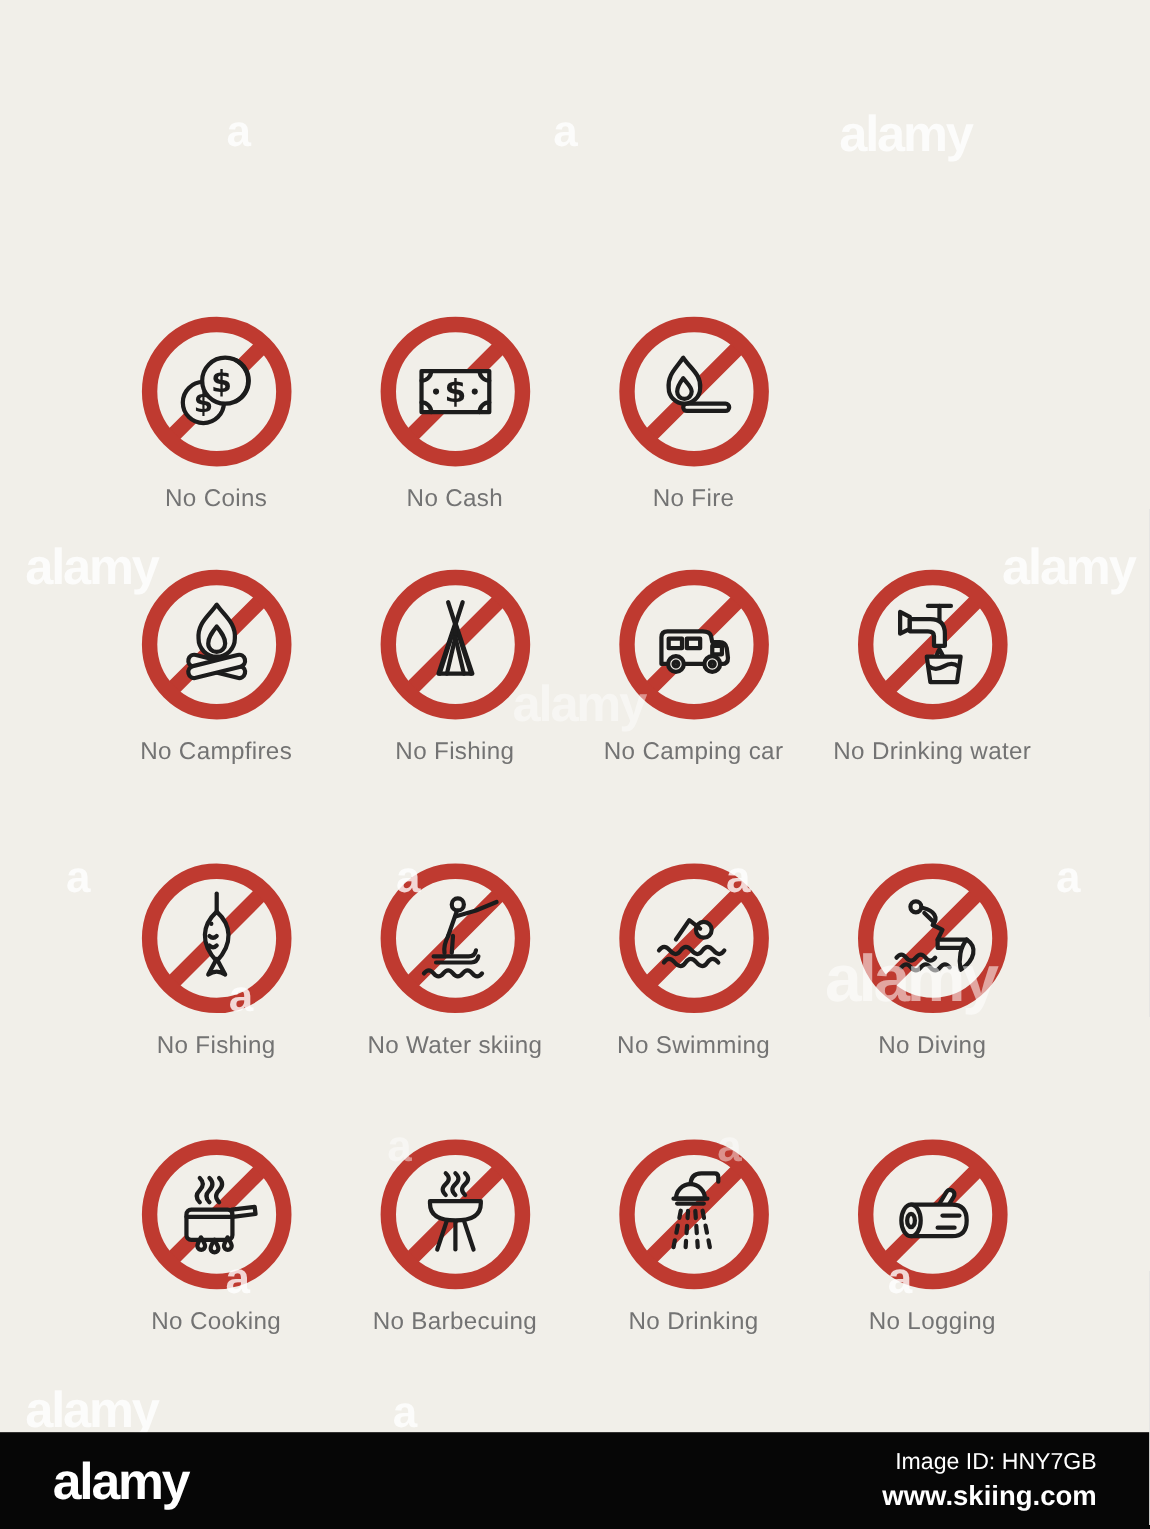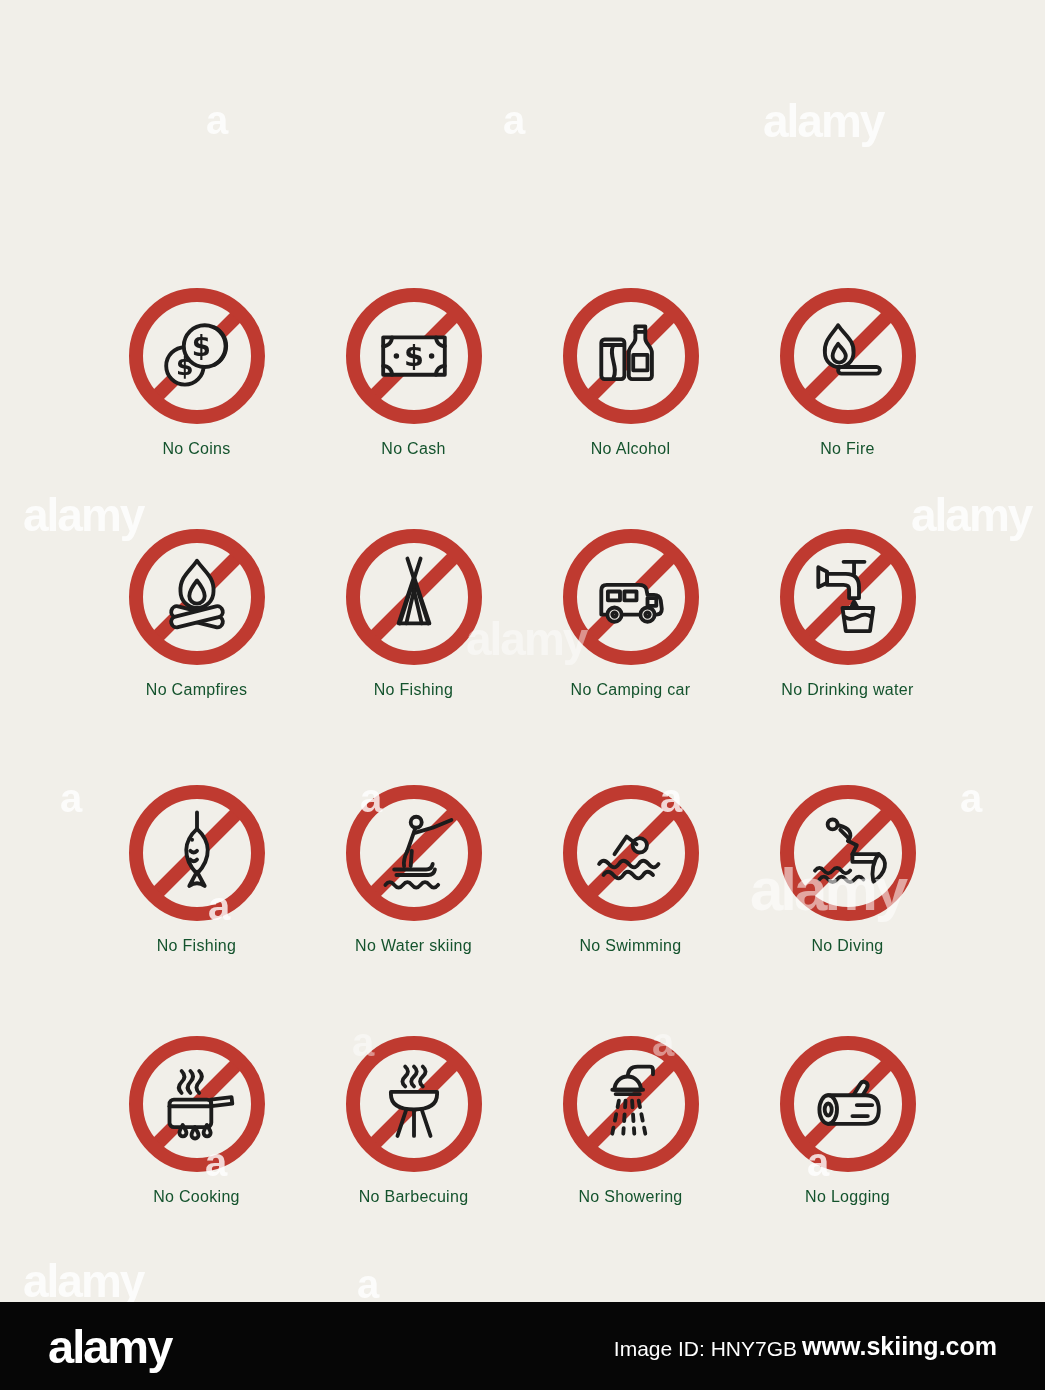--- a/index.html
+++ b/index.html
@@ -36,32 +36,32 @@
   }
   .icon * { stroke:#1c1c1c; stroke-width:3.5; fill:none;
             stroke-linecap:round; stroke-linejoin:round; }
   .icon .fb  { fill:#f1efe9; }
   .icon .dot { fill:#1c1c1c; stroke:none; }
   .icon .tx  { fill:#1c1c1c; stroke:none; font-weight:700;
                font-family:"DejaVu Sans","Liberation Sans",sans-serif;
                text-anchor:middle; }
   .icon .dash { stroke-dasharray:6 6.5; }
   .label {
-    margin-top:16px; font-size:16px; color:#14532d; letter-spacing:0.3px;
+    margin-top:16px; font-size:22px; color:#737373; letter-spacing:0.3px;
     white-space:nowrap;
   }
   
   .footer {
     position:absolute; left:0; top:1302px; width:100%; height:88px;
     background:#060606; box-sizing:border-box; padding:0 48px;
     display:flex; align-items:center; justify-content:space-between;
     z-index:10;
   }
   .footer-logo { color:#fff; font-size:47px; font-weight:bold; letter-spacing:-2px; }
-  .footer-right { display:flex; align-items:flex-end; gap:5px; color:#fff; }
+  .footer-right { display:flex; flex-direction:column; align-items:flex-end; gap:5px; color:#fff; }
   .footer-id   { font-size:21px; }
   .footer-site { font-size:25px; font-weight:bold; }
 </style>
 </head>
 <body>
 
 <div class="page">
 
   <span class="wm small" style="left:206px; top:100px;">a</span>
   <span class="wm small" style="left:503px; top:100px;">a</span>
@@ -110,51 +110,36 @@
           <path d="M68 49 A8 8 0 0 0 60 57"></path>
           <path d="M20 57 A8 8 0 0 0 12 49"></path>
           <circle class="dot" cx="24" cy="40" r="2.5"></circle>
           <circle class="dot" cx="56" cy="40" r="2.5"></circle>
           <text class="tx" x="40" y="49" font-size="26">$</text>
         </svg>
       </div>
       <div class="label">No Cash</div>
     </div>
 
-    <div class="cell">
-      <div class="sign">
-        <div class="band"></div>
-        <div class="ring"></div>
-        <svg class="icon" width="88" height="88" viewBox="0 0 80 80">
-          <rect class="fb" x="13" y="25" width="21" height="36" rx="3"></rect>
-          <path d="M14 30 H33"></path>
-          <path d="M24 30 C19 40 29 50 24 60"></path>
-          <path class="fb" d="M44 13 H53 V24 C53 29 59 31 59 37 V58 A3 3 0 0 1 56 61 H41 A3 3 0 0 1 38 58 V37 C38 31 44 29 44 24 Z"></path>
-          <path d="M44 18 H53"></path>
-          <rect x="42" y="39" width="13" height="14"></rect>
-        </svg>
-      </div>
-      <div class="label">No Alcohol</div>
-    </div>
 
     <div class="cell">
       <div class="sign">
         <div class="band"></div>
         <div class="ring"></div>
         <svg class="icon" width="88" height="88" viewBox="0 0 80 80">
           <rect class="fb" x="31" y="50" width="38" height="6" rx="3"></rect>
           <path class="fb" d="M31 12 C25 21 18 26 19 37 A13 13 0 0 0 45 37 C46 26 37 21 31 12 Z"></path>
           <path d="M31 29 C28 33 26 36 26 40 A6 6 0 0 0 38 40 C38 36 34 33 31 29 Z"></path>
         </svg>
       </div>
       <div class="label">No Fire</div>
     </div>
   </div>
 
-  <div class="row" style="top:529px;">
+  <div class="row" style="top:518px;">
 
     <div class="cell">
       <div class="sign">
         <div class="band"></div>
         <div class="ring"></div>
         <svg class="icon" width="88" height="88" viewBox="0 0 80 80">
           <path class="fb" d="M40 7 C34 16 24 22 25 35 A15 15 0 0 0 55 35 C56 22 46 16 40 7 Z"></path>
           <path d="M40 25 C36 30 33 34 33 39 A7 7 0 0 0 47 39 C47 34 44 30 40 25 Z"></path>
           <g transform="rotate(14 40 58)">
               <rect class="fb" x="16" y="53" width="48" height="10" rx="5"></rect>
@@ -336,21 +321,21 @@
           <path d="M37 16 Q37 6 46 6 H57 Q60 6 60 9 V13"></path>
           <path class="fb" d="M25 27 A12 12 0 0 1 49 27 Z"></path>
           <path d="M23 27 H51"></path>
           <path d="M26 31 H48"></path>
           <path class="dash" d="M29 37 L23 67"></path>
           <path class="dash" d="M35 37 L33 67"></path>
           <path class="dash" d="M41 37 L43 67"></path>
           <path class="dash" d="M47 37 L53 67"></path>
         </svg>
       </div>
-      <div class="label">No Showering</div>
+      <div class="label">No Drinking</div>
     </div>
 
     <div class="cell">
       <div class="sign">
         <div class="band"></div>
         <div class="ring"></div>
         <svg class="icon" width="88" height="88" viewBox="0 0 80 80">
           <path class="fb" d="M45 32 L51 22 Q53 18.5 56.5 20.5 Q59 22.5 57 26 L52 34 Z"></path>
           <path class="fb" d="M22 32 H56 Q68 32 68 45 Q68 58 56 58 H22 Z"></path>
           <ellipse class="fb" cx="22" cy="45" rx="8" ry="13"></ellipse>

